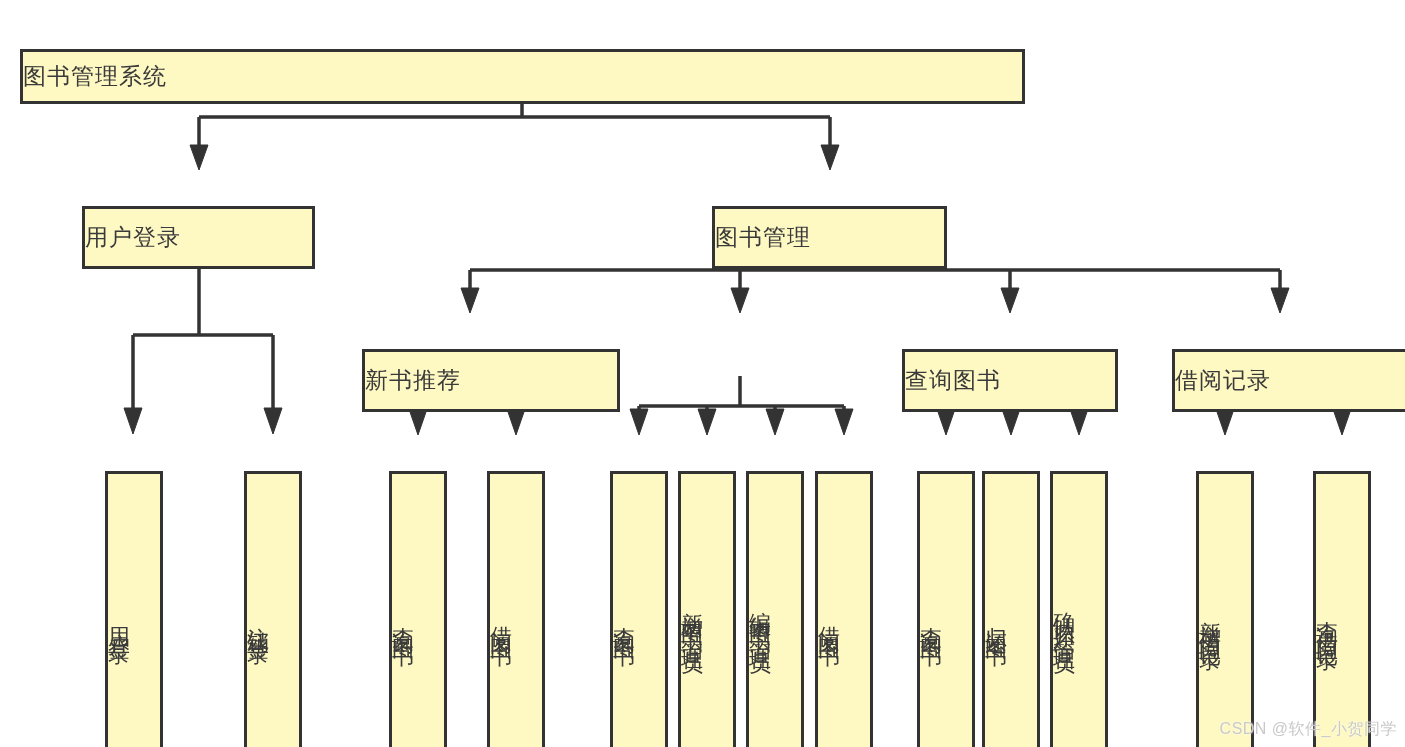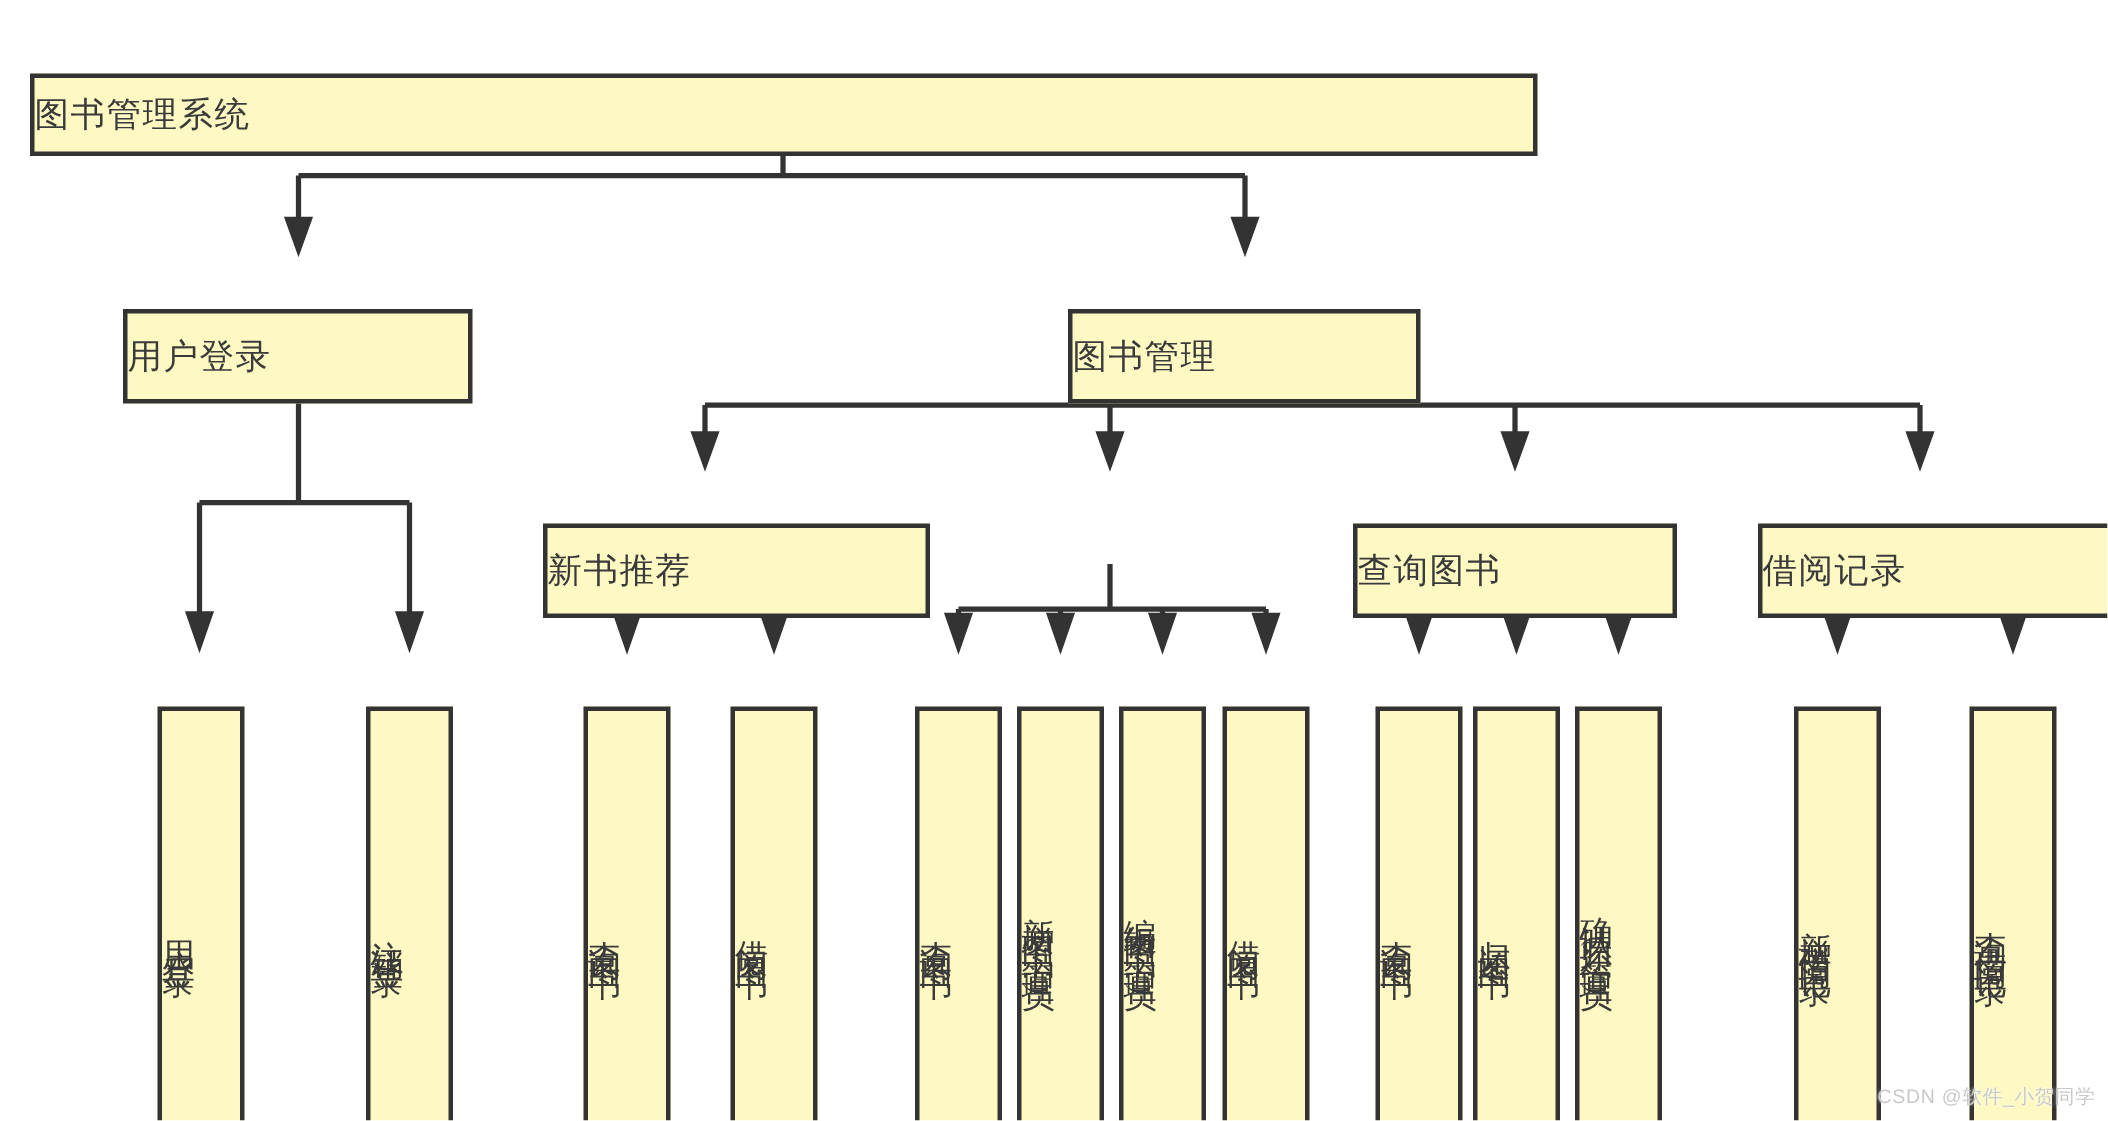--- a/index.html
+++ b/index.html
@@ -57,21 +57,21 @@
     font-size: 22px;
     letter-spacing: 6px;
     line-height: 1;
     white-space: nowrap;
     color: #3a3a3a;
   }
   #watermark {
     position: absolute;
     right: 8px;
     bottom: 7px;
-    font-size: 13px;
+    font-size: 16px;
     letter-spacing: 0.5px;
     color: #c9c9c9;
     text-shadow: 0 0 2px #ffffff;
     z-index: 3;
     white-space: nowrap;
   }
 </style>
 </head>
 <body>
 

